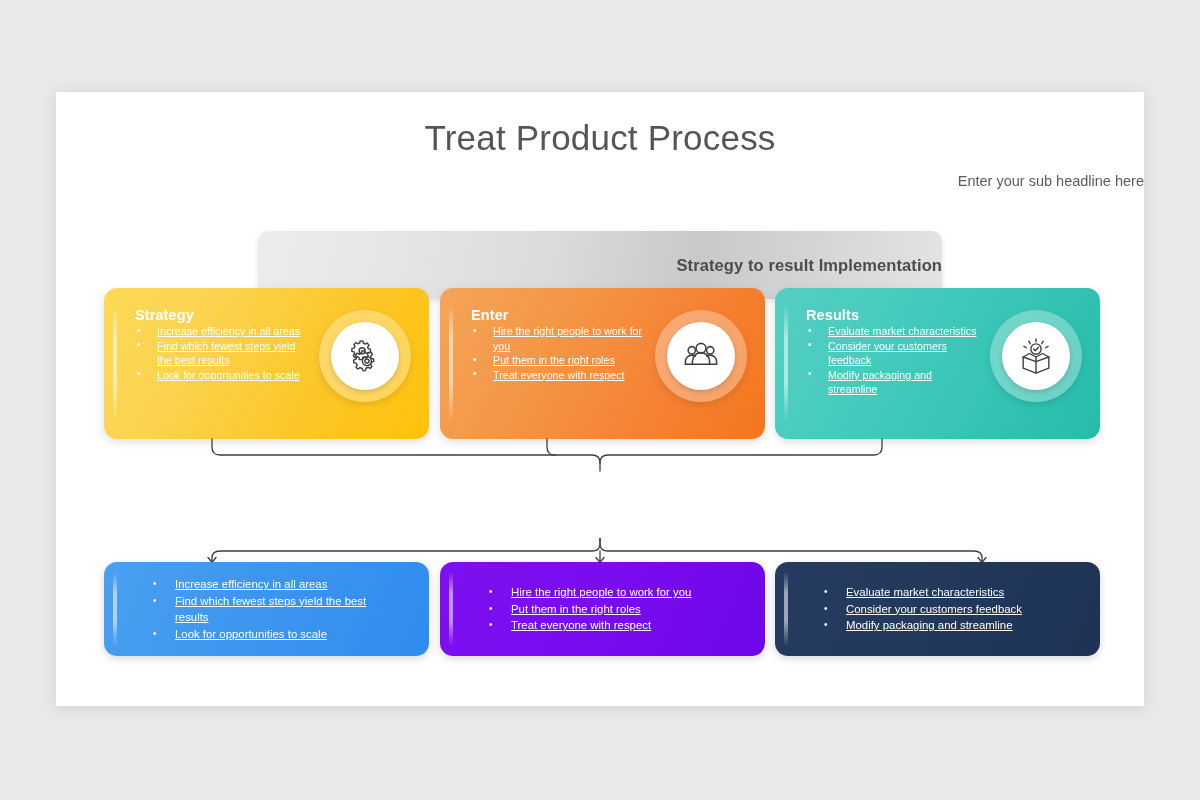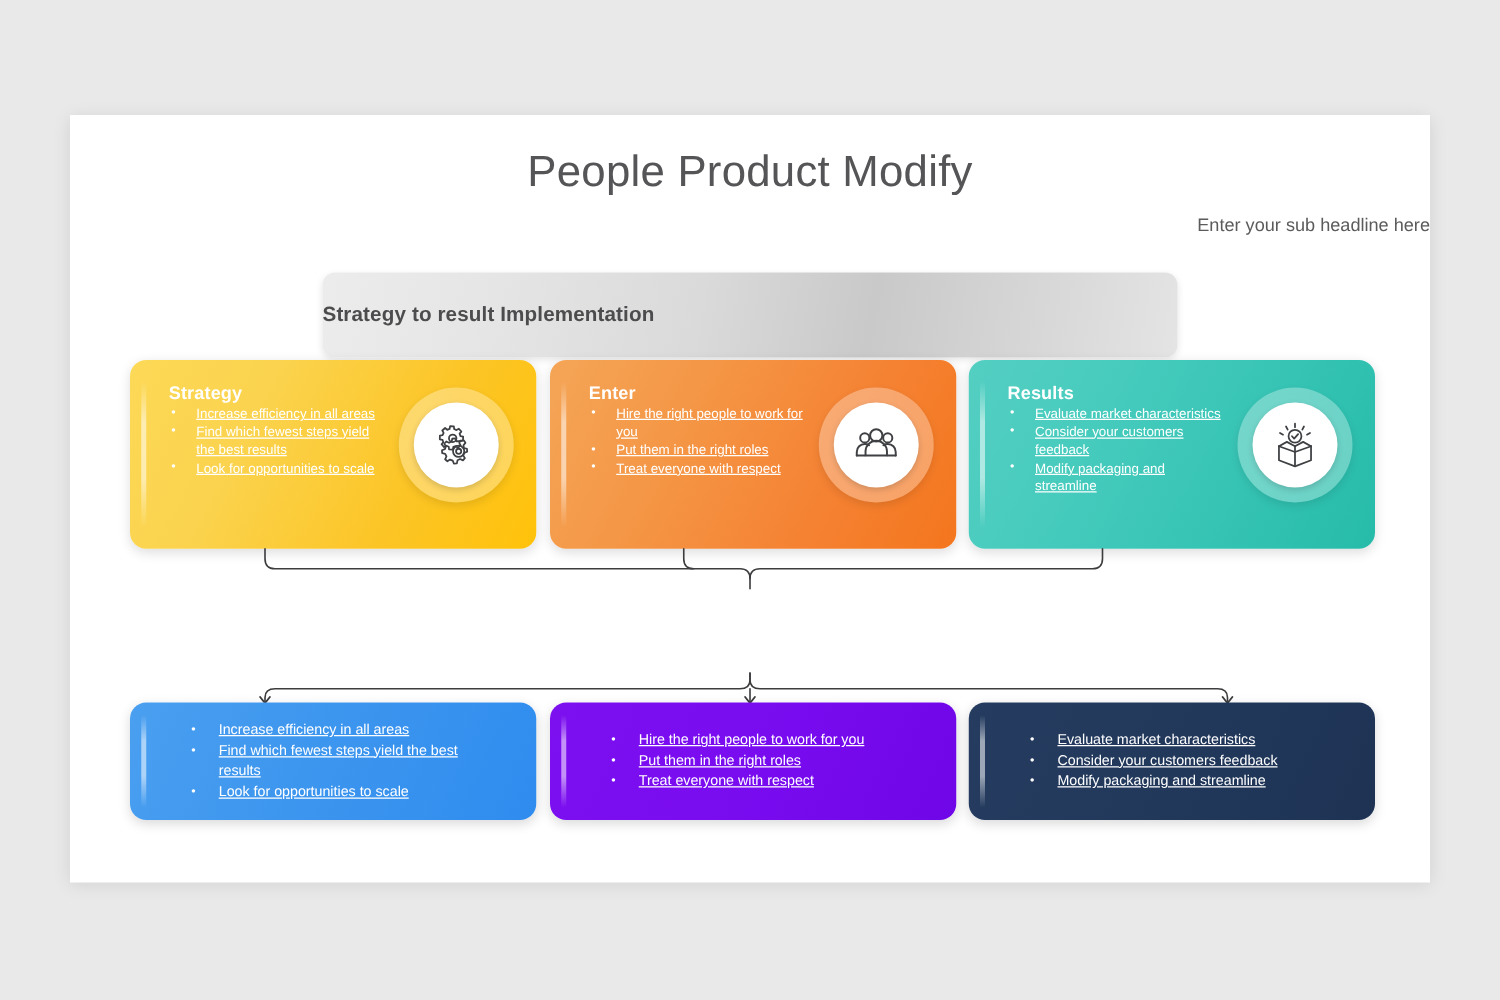--- a/index.html
+++ b/index.html
@@ -54,21 +54,22 @@
     left: 202px;
     width: 684px;
     height: 68px;
     border-radius: 10px;
     background: linear-gradient(100deg,
                 #ececec 0%, #e6e6e6 18%, #dadada 44%,
                 #c9c9c9 64%, #d6d6d6 82%, #e4e4e4 100%);
     box-shadow: 0 2px 6px rgba(0,0,0,0.10);
     display: flex;
     align-items: center;
-    justify-content: flex-start;
+    justify-content: flex-end;
+    margin-top: 13px;
   }
   .banner-label {
     font-size: 16.5px;
     font-weight: bold;
     color: #4c4c4e;
     letter-spacing: 0.1px;
   }
   #banner-top    { top: 126px; }
   #banner-bottom { top: 380px; }
 
@@ -201,21 +202,21 @@
     pointer-events: none;
   }
   #connector-upper { top: 345px; height: 40px; }
   #connector-lower { top: 446px; height: 30px; }
 </style>
 </head>
 <body>
 
 <div id="slide">
 
-  <div id="page-title">People Product Modify</div>
+  <div id="page-title">Treat Product Process</div>
   <div id="page-subtitle">Enter your sub headline here</div>
 
   <div class="banner" id="banner-top">
     <span class="banner-label">Strategy to result Implementation</span>
   </div>
 
   <div class="top-card c0">
     <div class="card-text">
       <div class="card-heading">Strategy</div>
       <ul class="bullets">

